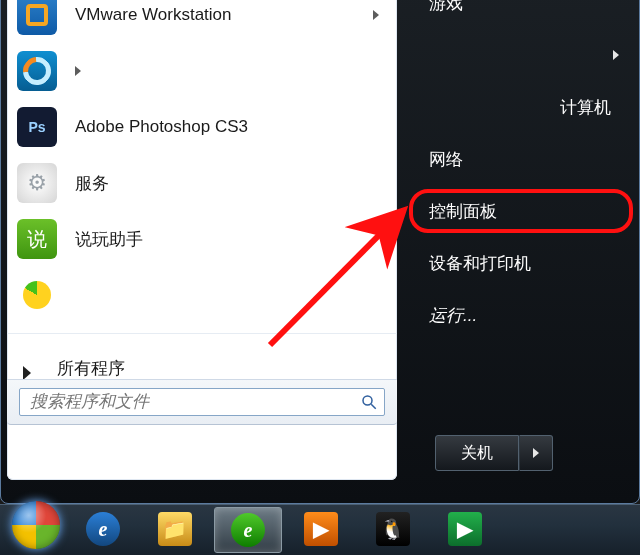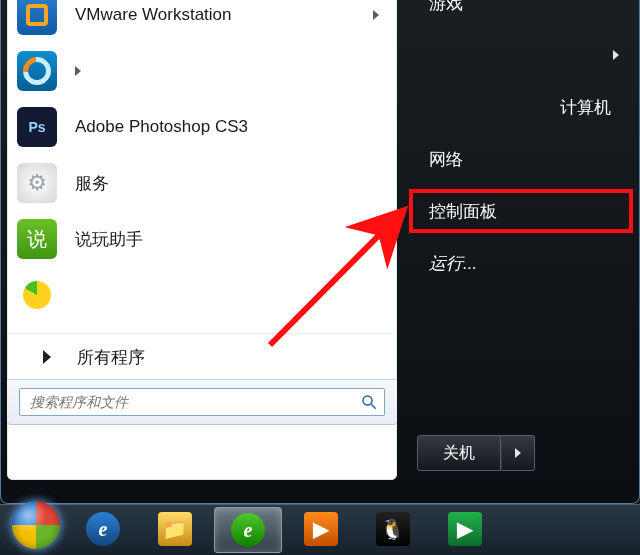--- a/index.html
+++ b/index.html
@@ -62,22 +62,22 @@
     border-left: 6px solid #5d5d5d;
     margin-right: 8px;
   }
 
   
   #allprog {
     position: absolute;
     left: 0; right: 0; top: 346px;
     height: 46px;
     border-top: 1px solid #e6ecf3;
-    display: flex; align-items: center;
-    padding-left: 36px;
+    display: flex; align-items: flex-end;
+    padding-left: 16px;
     font-size: 17px;
   }
   #allprog .tri {
     width: 0; height: 0;
     border-top: 7px solid transparent;
     border-bottom: 7px solid transparent;
     border-left: 8px solid #202020;
     margin-right: 26px;
   }
 
@@ -104,21 +104,21 @@
     background: #fff;
     display: flex; align-items: center;
     padding: 0 6px 0 8px;
     box-sizing: border-box;
   }
   #searchbox input {
     flex: 1;
     border: none; outline: none;
     font-style: italic;
     color: #7a7a7a;
-    font-size: 14px;
+    font-size: 17px;
     font-family: inherit;
   }
   #searchbox .mag {
     width: 18px; height: 18px;
     color: #2f5f9e;
   }
 
   
   #rightcol {
     position: absolute;
@@ -143,21 +143,21 @@
     border-left: 6px solid #e6e6e6;
   }
   .r-item.highlight {
     outline: 4px solid #ff1010;
     outline-offset: -4px;
   }
 
   
   #shutdown {
     position: absolute;
-    left: 400px; top: 454px;
+    left: 418px; top: 454px;
     display: flex;
     padding-left: 16px;
   }
   #shutdown .btn {
     height: 34px;
     background: linear-gradient(#353a40, #14181d);
     border: 1px solid #52616f;
     color: #fff;
     font-size: 16px;
     display: flex; align-items: center; justify-content: center;
@@ -289,22 +289,25 @@
       </div>
       <div class="r-item" style="margin-top: 8px;">
         <span class="r-chevron"></span>
       </div>
       <div class="r-item" style="margin-top: 8px; justify-content: flex-end;">
         <span>计算机</span>
       </div>
       <div class="r-item" style="margin-top: 8px; text-align: center;">
         <span>网络</span>
       </div>
-      <div class="r-item highlight" style="margin-top: 8px;">
+      <div class="r-item highlight" style="margin-top: 8px; border-radius: 19px;">
         <span>控制面板</span>
+      </div>
+      <div class="r-item" style="margin-top: 8px;">
+        <span>设备和打印机</span>
       </div>
       <div class="r-item" style="margin-top: 8px; font-style: italic;">
         <span>运行...</span>
       </div>
     </div>
 
   <div id="shutdown">
     <div class="btn">
       <span>关机</span>
     </div>

